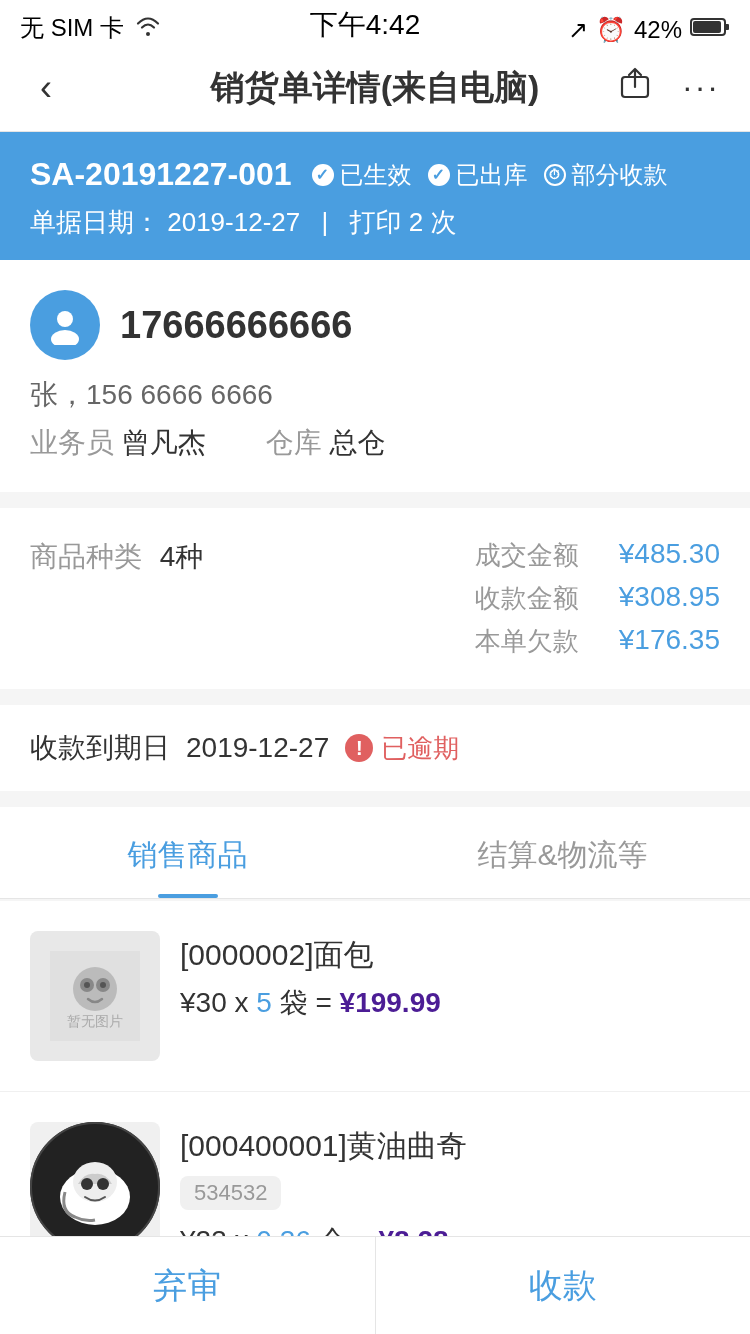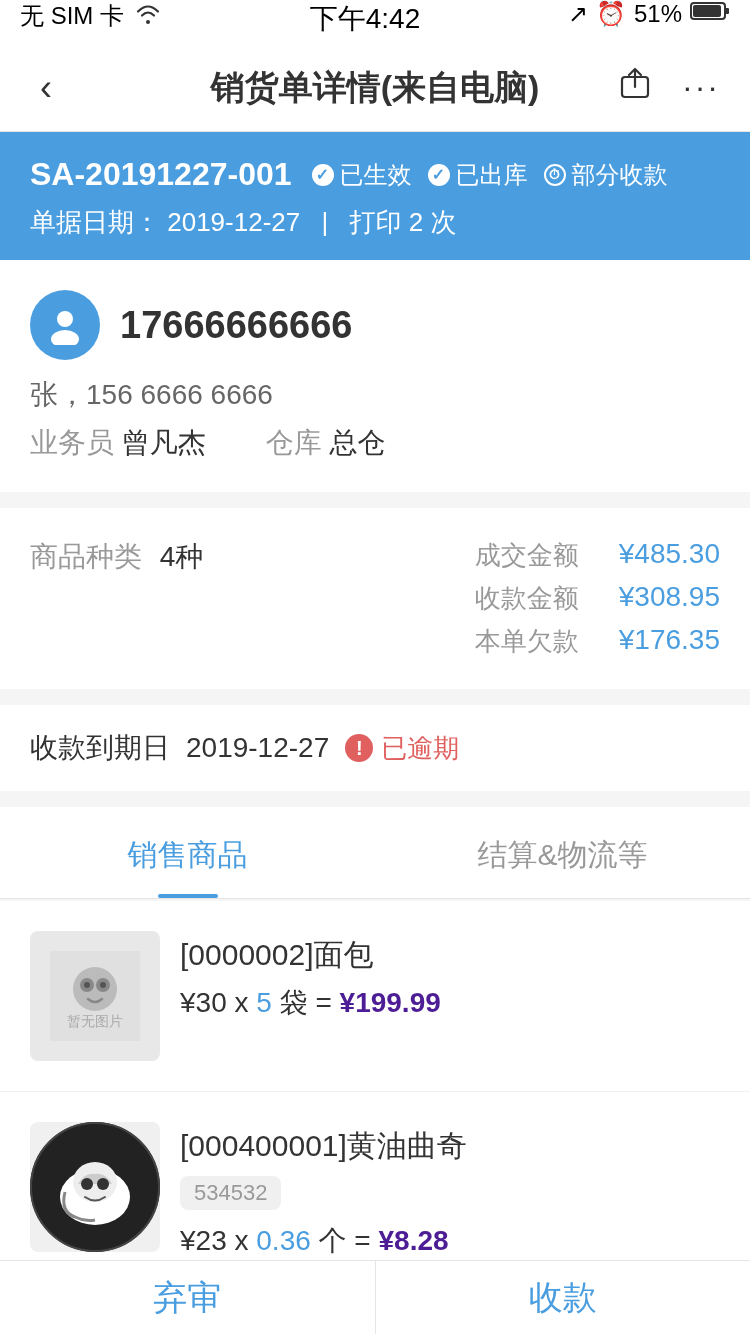--- a/index.html
+++ b/index.html
@@ -11,21 +11,21 @@
       min-height: 1334px;
       overflow-x: hidden;
       font-size: 28px;
     }
 
     
     .status-bar {
       height: 44px;
       background: #fff;
       display: flex;
-      align-items: flex-start;
+      align-items: flex-end;
       justify-content: space-between;
       padding: 0 20px;
       font-size: 24px;
       font-weight: 500;
       gap: 28px;
     }
     .status-bar-left { display: flex; align-items: center; gap: 10px; }
     .status-bar-center { font-size: 28px; font-weight: 500; }
     .status-bar-right { display: flex; align-items: center; gap: 8px; font-size: 24px; }
 
@@ -298,21 +298,21 @@
     }
     .price-qty { color: #4a9ee0; }
     .price-total { color: #4c1d95; font-weight: 600; }
 
     
     .bottom-bar {
       position: fixed;
       bottom: 0;
       left: 0;
       width: 750px;
-      height: 74px;
+      height: 98px;
       background: #fff;
       border-top: 1px solid #e5e5e5;
       display: flex;
     }
     .bottom-btn {
       flex: 1;
       display: flex;
       align-items: center;
       justify-content: center;
       font-size: 34px;
@@ -332,21 +332,21 @@
         <path d="M14 16a2 2 0 1 1 0 4 2 2 0 0 1 0-4z" fill="#333"></path>
         <path d="M8 11.5C9.9 9.6 12 8.5 14 8.5s4.1 1.1 6 3" fill="none" stroke="#333" stroke-width="2.2" stroke-linecap="round"></path>
         <path d="M4 7.5C7.2 4.3 10.4 2.5 14 2.5s6.8 1.8 10 5" fill="none" stroke="#333" stroke-width="2.2" stroke-linecap="round"></path>
       </svg>
     </span>
   </div>
   <div class="status-bar-center">下午4:42</div>
   <div class="status-bar-right">
     <span>↗</span>
     <span>⏰</span>
-    <span>51%</span>
+    <span>42%</span>
     <span>
       <svg width="40" height="22" viewBox="0 0 40 22">
         <rect x="1" y="3" width="34" height="16" rx="3" ry="3" fill="none" stroke="#333" stroke-width="2"></rect>
         <rect x="35" y="8" width="4" height="6" rx="1" fill="#333"></rect>
         <rect x="3" y="5" width="28" height="12" rx="2" fill="#333"></rect>
       </svg>
     </span>
   </div>
 </div>
 

